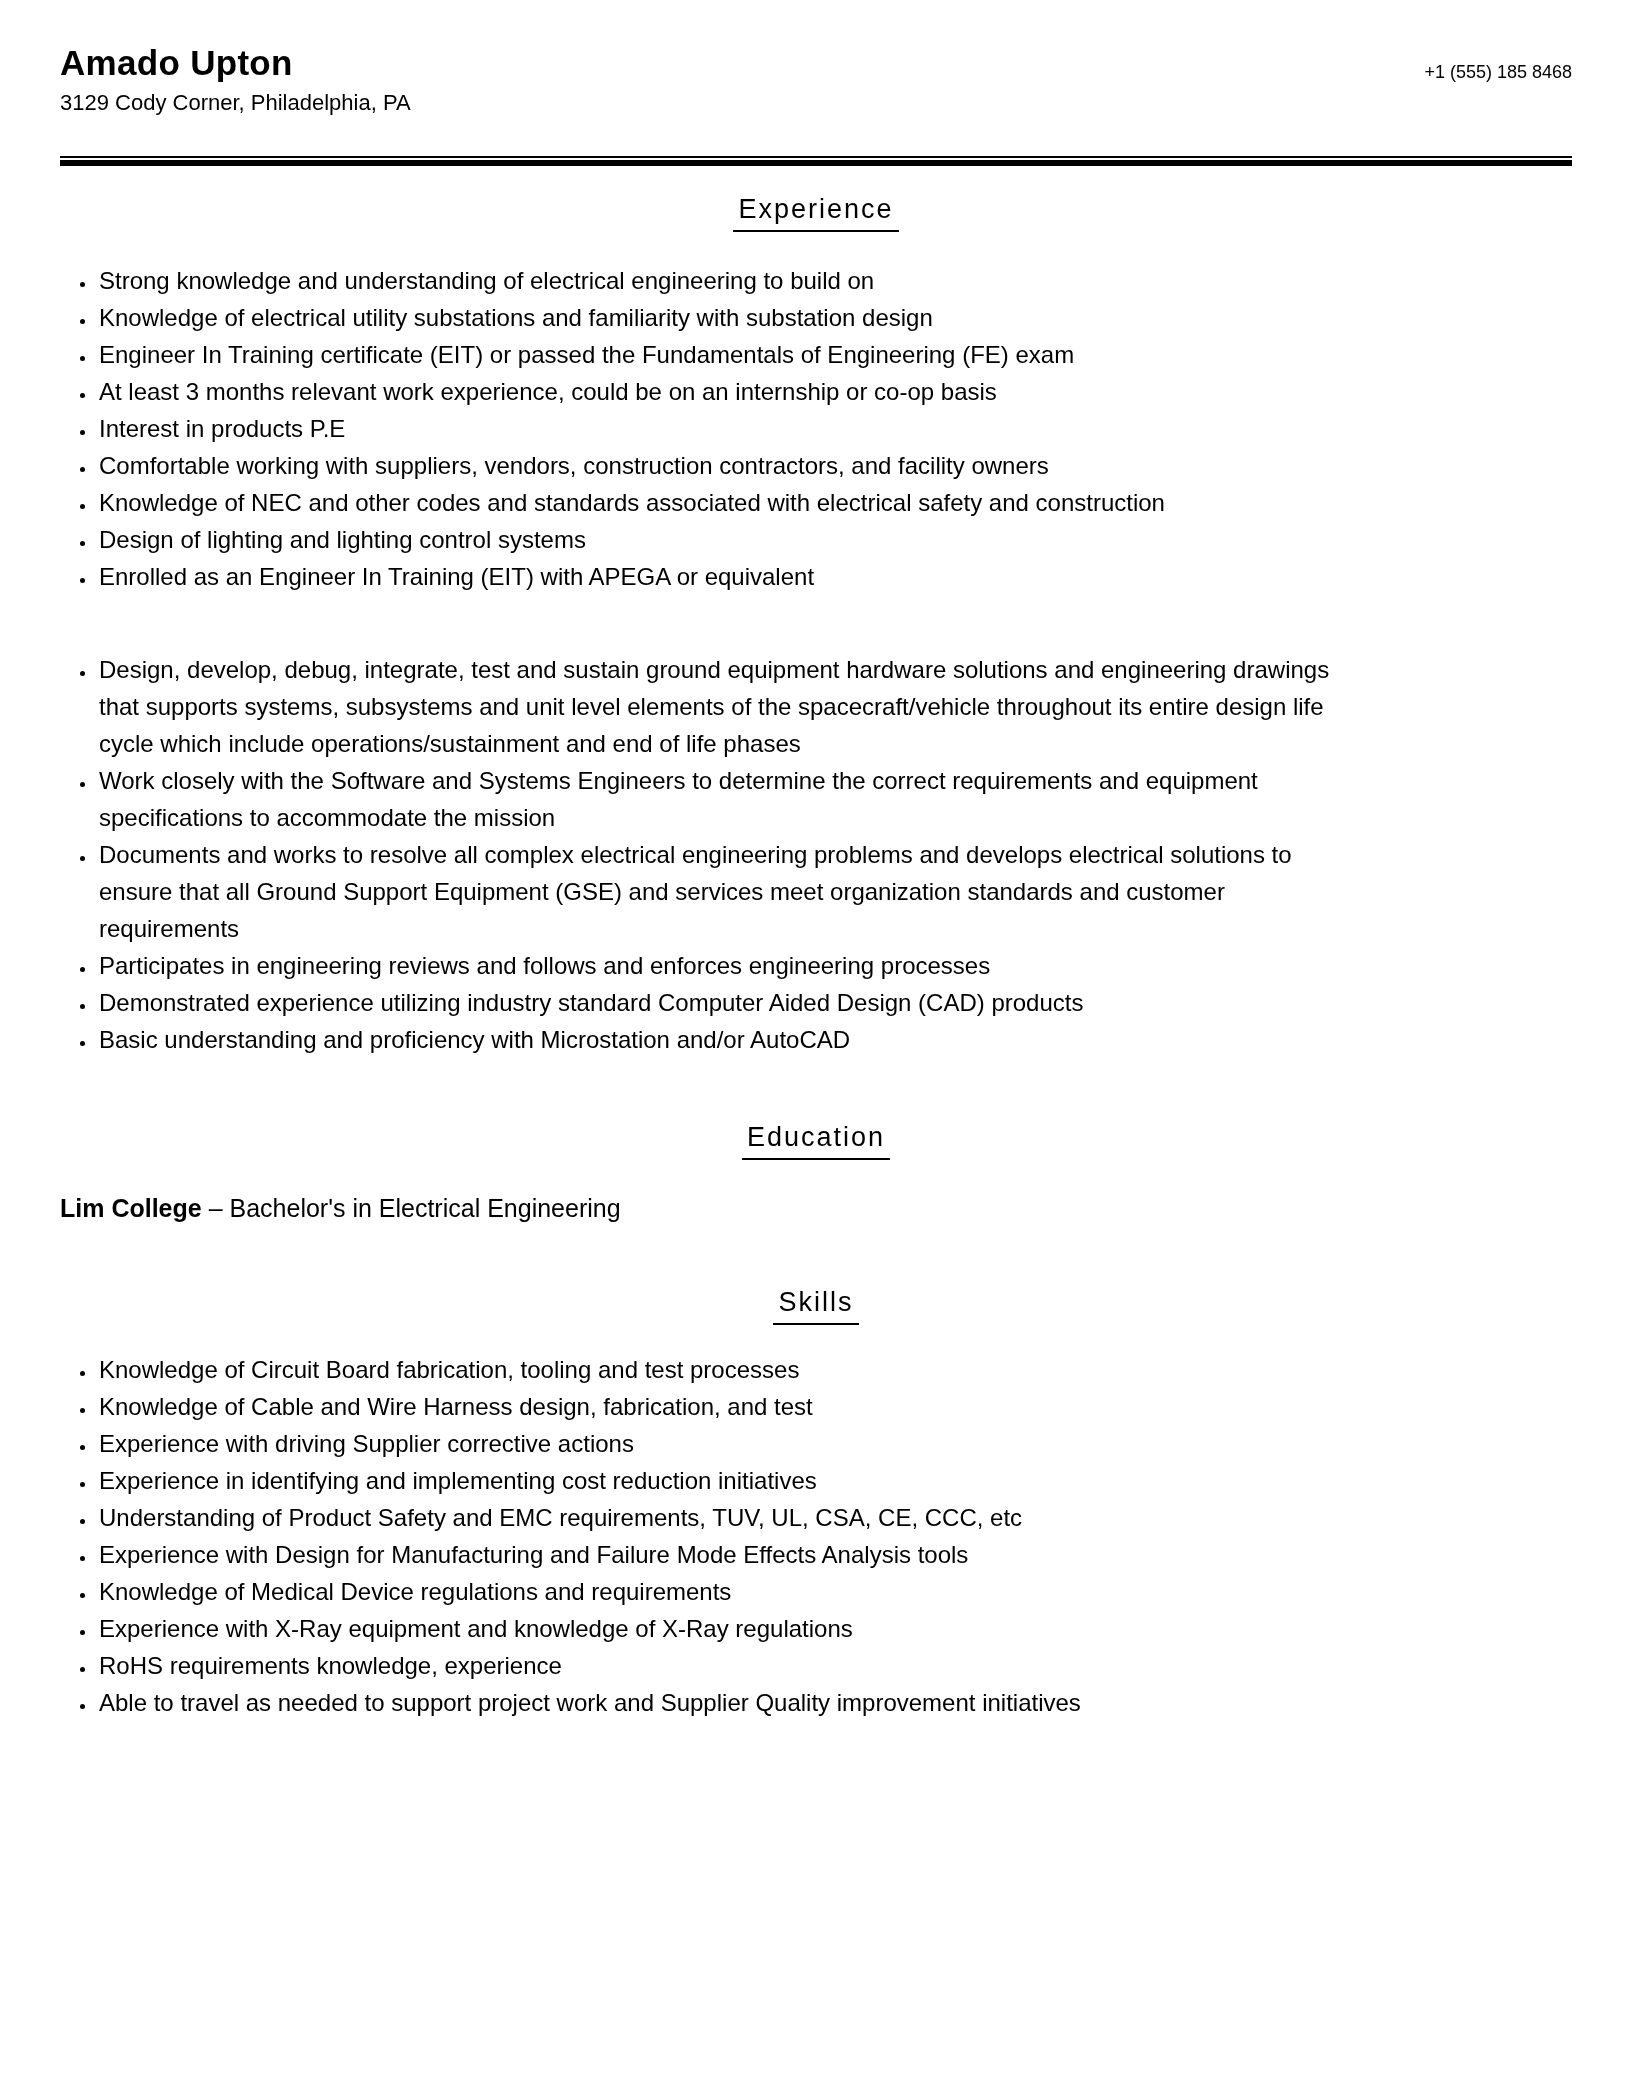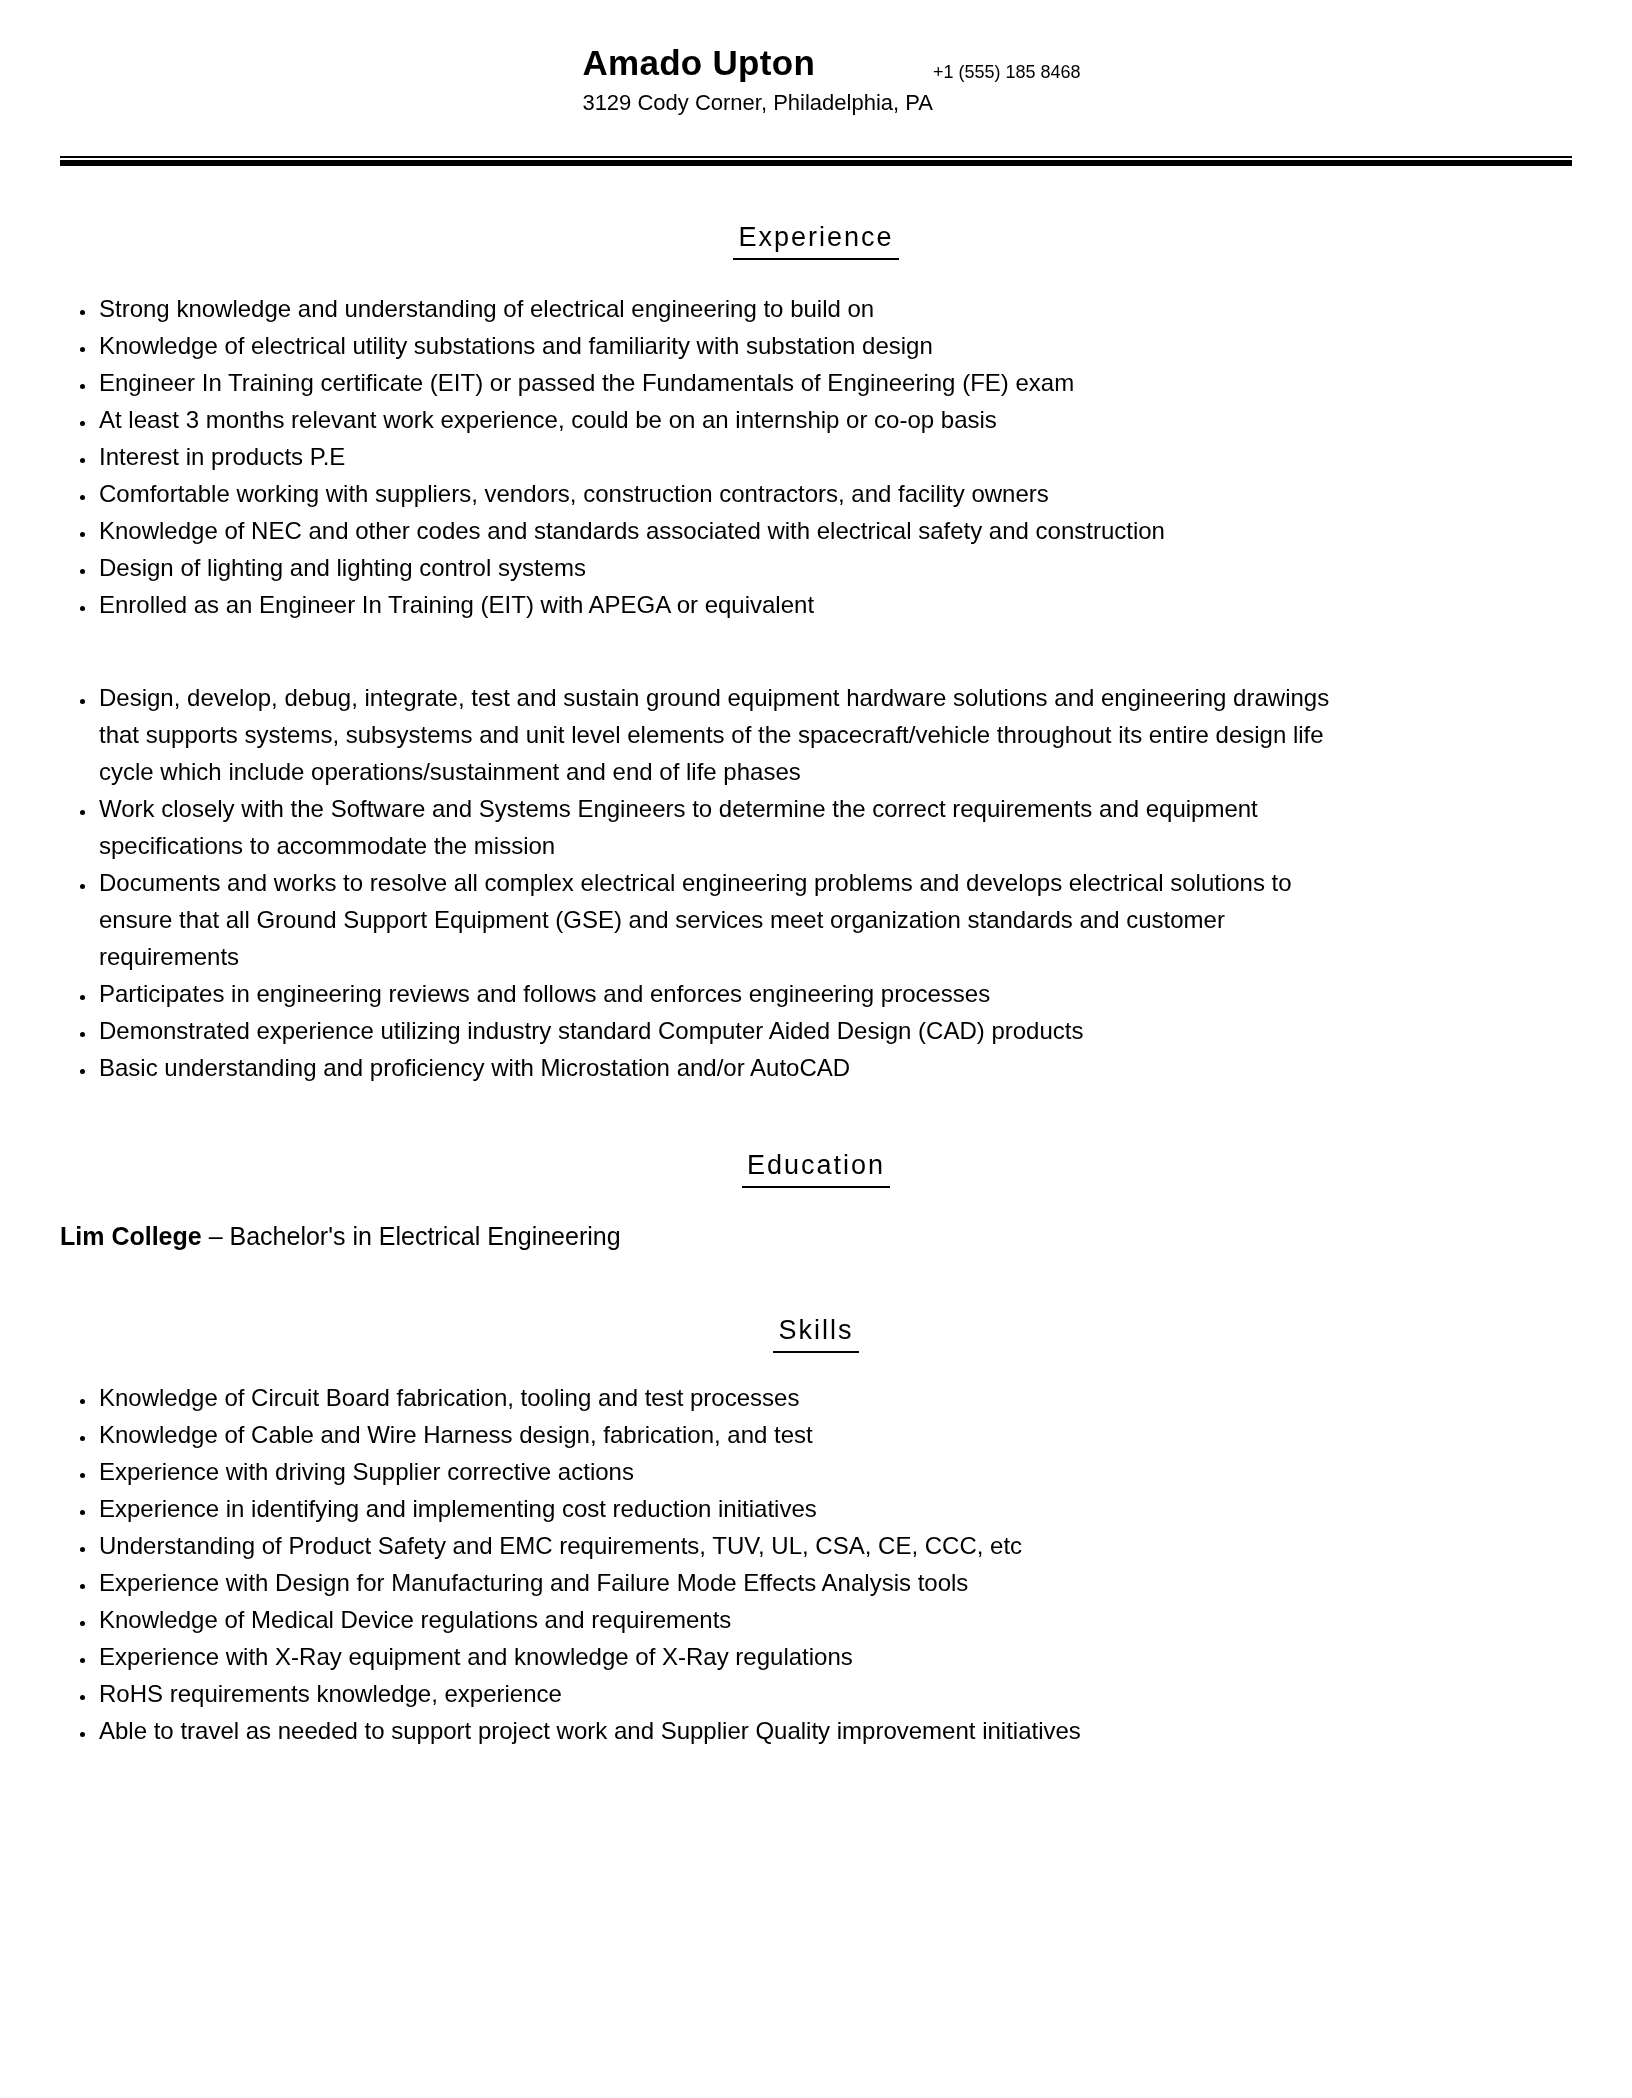--- a/index.html
+++ b/index.html
@@ -7,40 +7,40 @@
     width: 1632px;
     height: 2098px;
     background: #ffffff;
     color: #000000;
     font-family: "Liberation Sans", sans-serif;
     box-sizing: border-box;
   }
   .page { padding: 42px 60px 0 60px; box-sizing: border-box; }
 
   
-  .header-row { display: flex; justify-content: center; align-items: flex-start; margin-left: 31px; }
+  .header-row { display: flex; justify-content: space-between; align-items: flex-start; }
   .name { font-size: 35px; font-weight: 700; line-height: 1.2; letter-spacing: .3px; margin: 0; }
   .address { font-size: 22px; margin-top: 6px; }
   .phone { font-size: 18px; margin-top: 20px; }
 
   
   .rule { margin-top: 40px; }
   .rule .thin { height: 2px; background: #000; }
   .rule .thick { height: 6px; background: #000; margin-top: 2px; }
 
   
   .section-title { text-align: center; margin: 0; font-weight: 400; }
   .section-title span {
     display: inline-block;
     font-size: 27px;
     letter-spacing: 2px;
     border-bottom: 2px solid #000;
     padding: 0 5px 5px 5px;
   }
-  .sec-exp .section-title { margin-top: 56px; }
+  .sec-exp .section-title { margin-top: 28px; }
   .sec-edu .section-title { margin-top: 64px; }
   .sec-skills .section-title { margin-top: 64px; }
 
   
   .job { margin-top: 30px; }
   .job.second { margin-top: 56px; }
   .job-head { display: flex; justify-content: space-between; align-items: baseline; }
   .job-title { font-size: 25px; margin: 0; line-height: 1.25; }
   .job-title .b { font-weight: 700; }
   .job-title .i { font-style: italic; }

